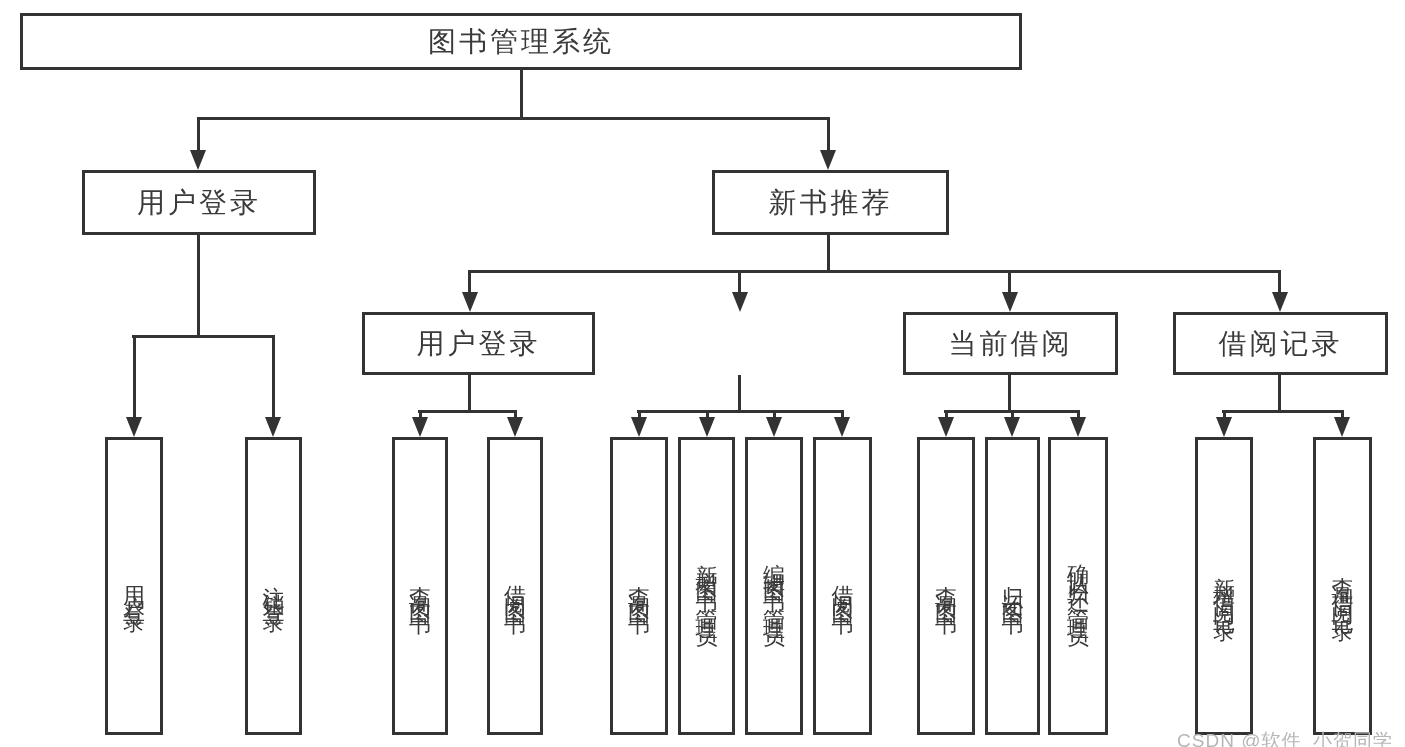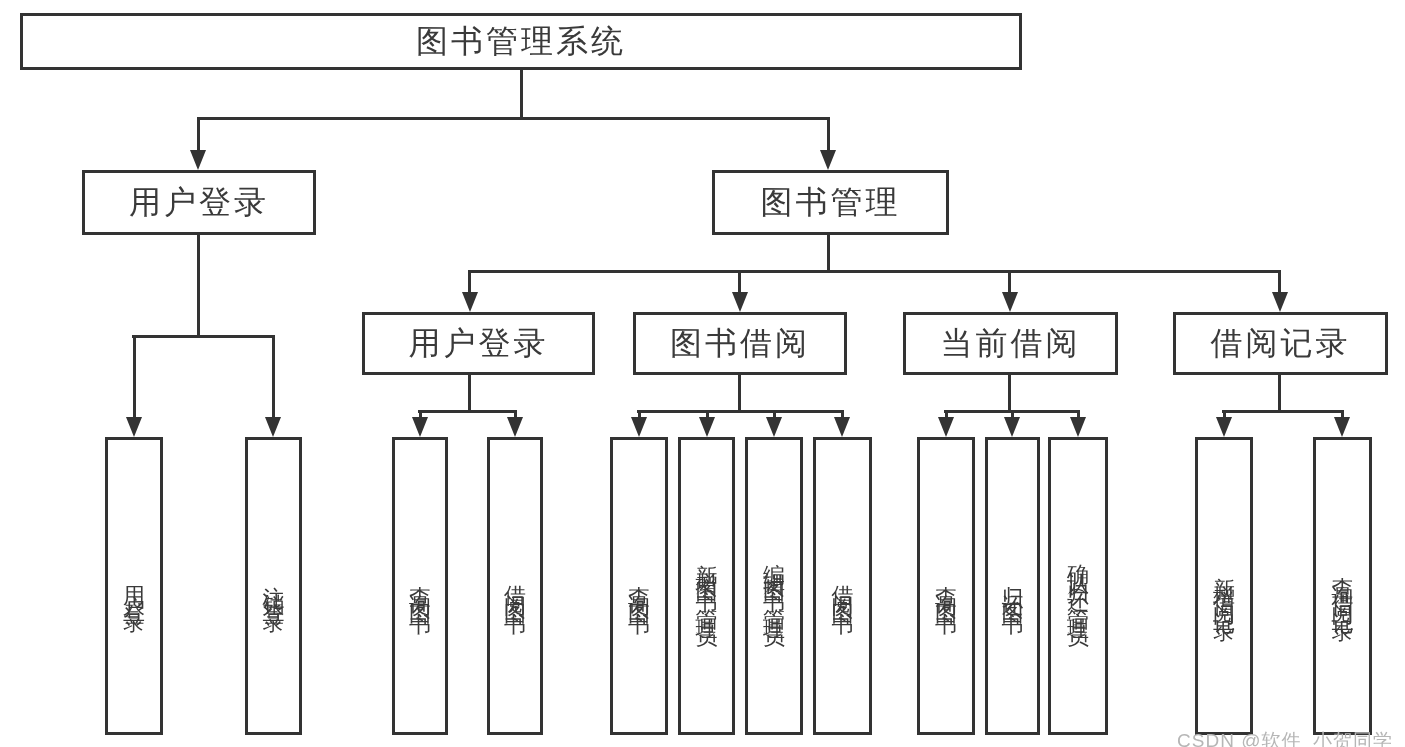--- a/index.html
+++ b/index.html
@@ -1,20 +1,20 @@
 <!DOCTYPE html>
 <html><head>
 <meta charset="utf-8">
 <style>
   html,body{margin:0;padding:0;background:#ffffff;}
   .canvas{position:relative;width:1405px;height:747px;background:#ffffff;
           font-family:"Liberation Sans",sans-serif;overflow:hidden;}
   .box{position:absolute;box-sizing:border-box;border:3px solid #333333;background:#ffffff;
        display:flex;align-items:center;justify-content:center;color:#3a3a3a;}
-  .h-box{font-size:32px;letter-spacing:3px;}
+  .h-box{font-size:28px;letter-spacing:3px;}
   .v-box{writing-mode:vertical-rl;font-size:22px;letter-spacing:9px;line-height:1;}
   .hline,.vline{position:absolute;background:#333333;}
   .arrow{position:absolute;width:0;height:0;
          border-left:8px solid transparent;border-right:8px solid transparent;
          border-top:20px solid #333333;}
   .watermark{position:absolute;color:#b6b6b6;font-size:19px;letter-spacing:1px;white-space:nowrap;}
 </style>
 </head>
 <body>
 
@@ -80,28 +80,25 @@
   <div class="arrow" style="left:1334px;top:417px;"></div>
 
   <div class="box h-box" style="left:20px;top:13px;width:1002px;height:57px;">
     <span>图书管理系统</span>
   </div>
 
   <div class="box h-box" style="left:82px;top:170px;width:234px;height:65px;">
     <span>用户登录</span>
   </div>
   <div class="box h-box" style="left:712px;top:170px;width:237px;height:65px;">
-    <span>图书管理</span>
+    <span>新书推荐</span>
   </div>
 
   <div class="box h-box" style="left:362px;top:312px;width:233px;height:63px;">
     <span>用户登录</span>
-  </div>
-  <div class="box h-box" style="left:633px;top:312px;width:214px;height:63px;">
-    <span>图书借阅</span>
   </div>
   <div class="box h-box" style="left:903px;top:312px;width:215px;height:63px;">
     <span>当前借阅</span>
   </div>
   <div class="box h-box" style="left:1173px;top:312px;width:215px;height:63px;">
     <span>借阅记录</span>
   </div>
 
   <div class="box v-box" style="left:105px;top:437px;width:58px;height:298px;">
     <span>用户登录</span>

